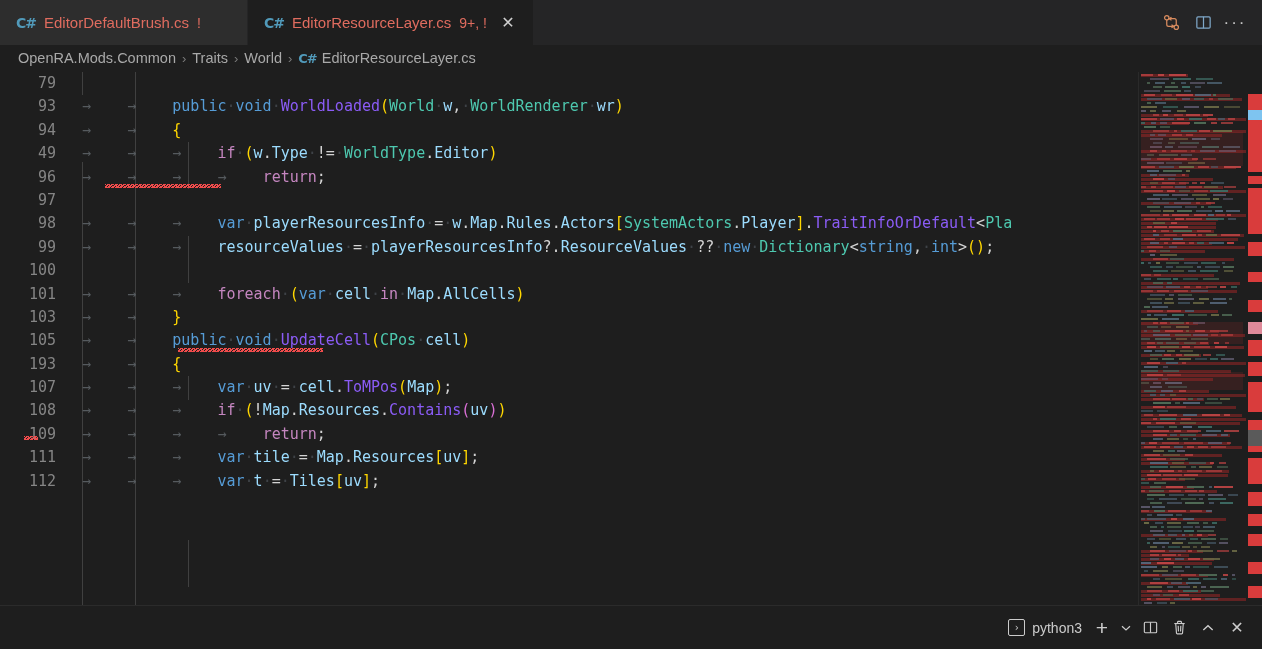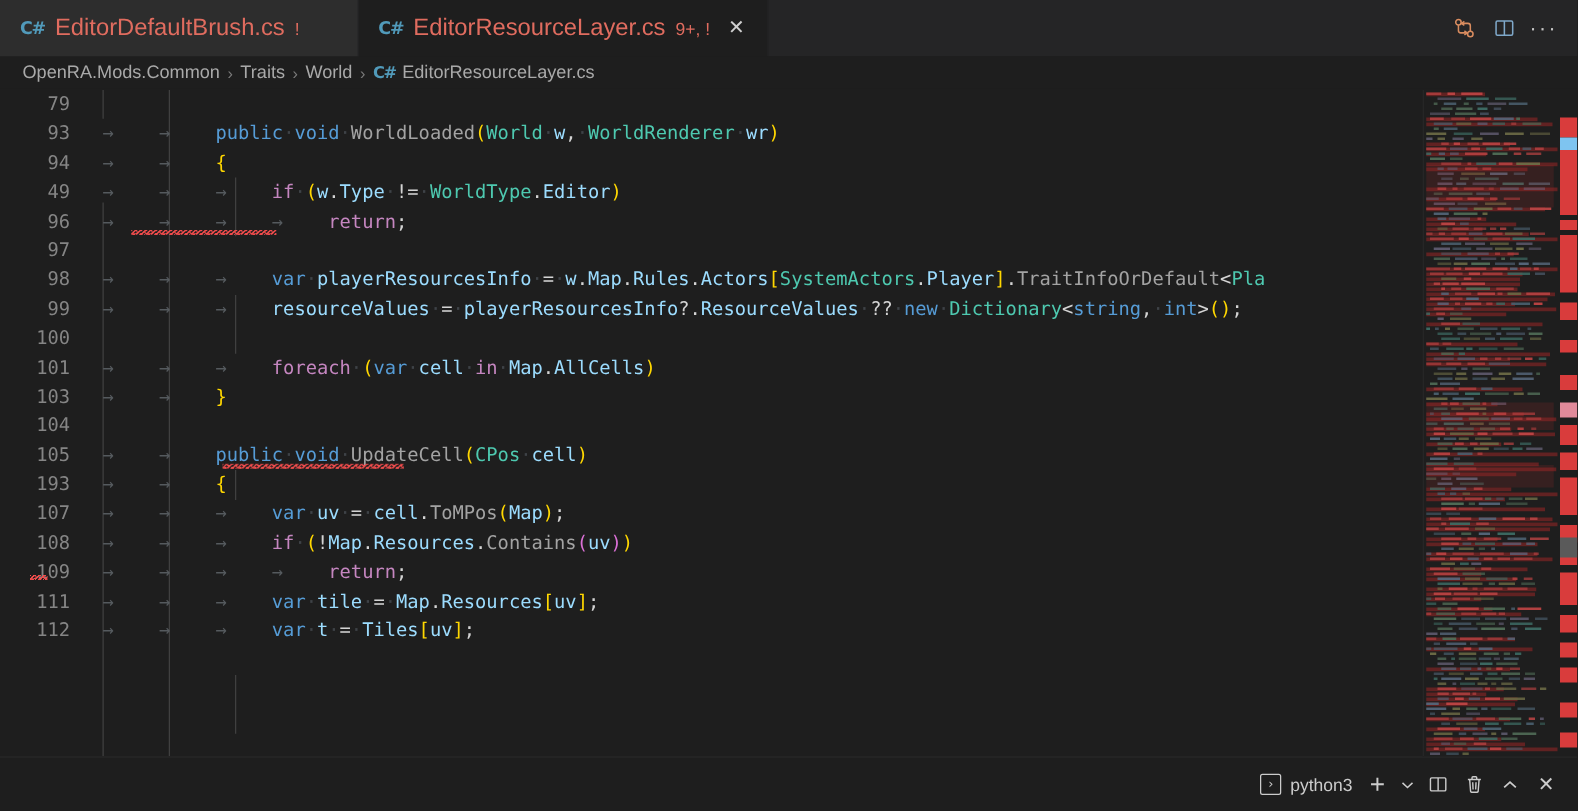--- a/index.html
+++ b/index.html
@@ -28,21 +28,21 @@
     position: relative;
     cursor: pointer;
     white-space: nowrap;
   }
   .tab.active { background: #1e1e1e; }
   .tab .lang-icon {
     font-size: 14px; font-weight: bold; color: #519aba;
     font-family: "DejaVu Sans", sans-serif; line-height: 1;
     letter-spacing: -1px;
   }
-  .tab .tab-label { font-size: 19px; }
+  .tab .tab-label { font-size: 15px; }
   .tab .tab-badge { font-size: 14px; color: #e06c5f; }
   .tab .tab-close {
     margin-left: 4px; font-size: 16px; color: #cfcfcf;
     width: 18px; height: 18px; display: flex;
     align-items: center; justify-content: center; line-height: 1;
   }
   .tab:not(.active) .tab-close { visibility: hidden; }
   .tabbar-actions {
     margin-left: auto; display: flex; align-items: center;
     gap: 2px; padding-right: 12px;
@@ -99,21 +99,21 @@
   .guide { position: absolute; top: 0; bottom: 0; width: 1px; background: #404040; }
 
   
   .tabarw { color: #555a5e; }
   .dot { color: #3e4247; }
 
   
   .kw  { color: #569cd6; }
   .kwc { color: #c586c0; }
   .typ { color: #4ec9b0; }
-  .mth { color: #a3a3a3; }
+  .mth { color: #8b5cf6; }
   .var { color: #9cdcfe; }
   .pun { color: #d4d4d4; }
   .brk { color: #ffd700; }
   .brk2{ color: #da70d6; }
 
   .squiggle {
     position: absolute; height: 4px; bottom: 1px;
     background-image: repeating-linear-gradient(135deg,
       #f14c4c 0px, #f14c4c 1px, transparent 1px, transparent 2px,
       #f14c4c 2px, #f14c4c 3px, transparent 3px, transparent 4px);
@@ -308,24 +308,20 @@
           <span class="lnum">101</span>
           <span class="code"><span class="tabarw">→    </span><span class="tabarw">→    </span><span class="tabarw">→    </span><span class="kwc">foreach</span><span class="dot">·</span><span class="brk">(</span><span class="kw">var</span><span class="dot">·</span><span class="var">cell</span><span class="dot">·</span><span class="kwc">in</span><span class="dot">·</span><span class="var">Map</span>.<span class="var">AllCells</span><span class="brk">)</span></span>
         </div>
 
 
         <div class="line">
           <span class="lnum">103</span>
           <span class="code"><span class="tabarw">→    </span><span class="tabarw">→    </span><span class="brk">}</span></span>
         </div>
 
-        <div class="line">
-          <span class="lnum">104</span>
-          <span class="code"></span>
-        </div>
 
         <div class="line">
           <span class="lnum">105</span>
           <span class="code"><span class="tabarw">→    </span><span class="tabarw">→    </span><span class="kw">public</span><span class="dot">·</span><span class="kw">void</span><span class="dot">·</span><span class="mth">UpdateCell</span><span class="brk">(</span><span class="typ">CPos</span><span class="dot">·</span><span class="var">cell</span><span class="brk">)</span><span class="squiggle" style="left:122px;width:145px;"></span></span>
         </div>
 
         <div class="line">
           <span class="lnum">193</span>
           <span class="code"><span class="tabarw">→    </span><span class="tabarw">→    </span><span class="brk">{</span></span>
         </div>

